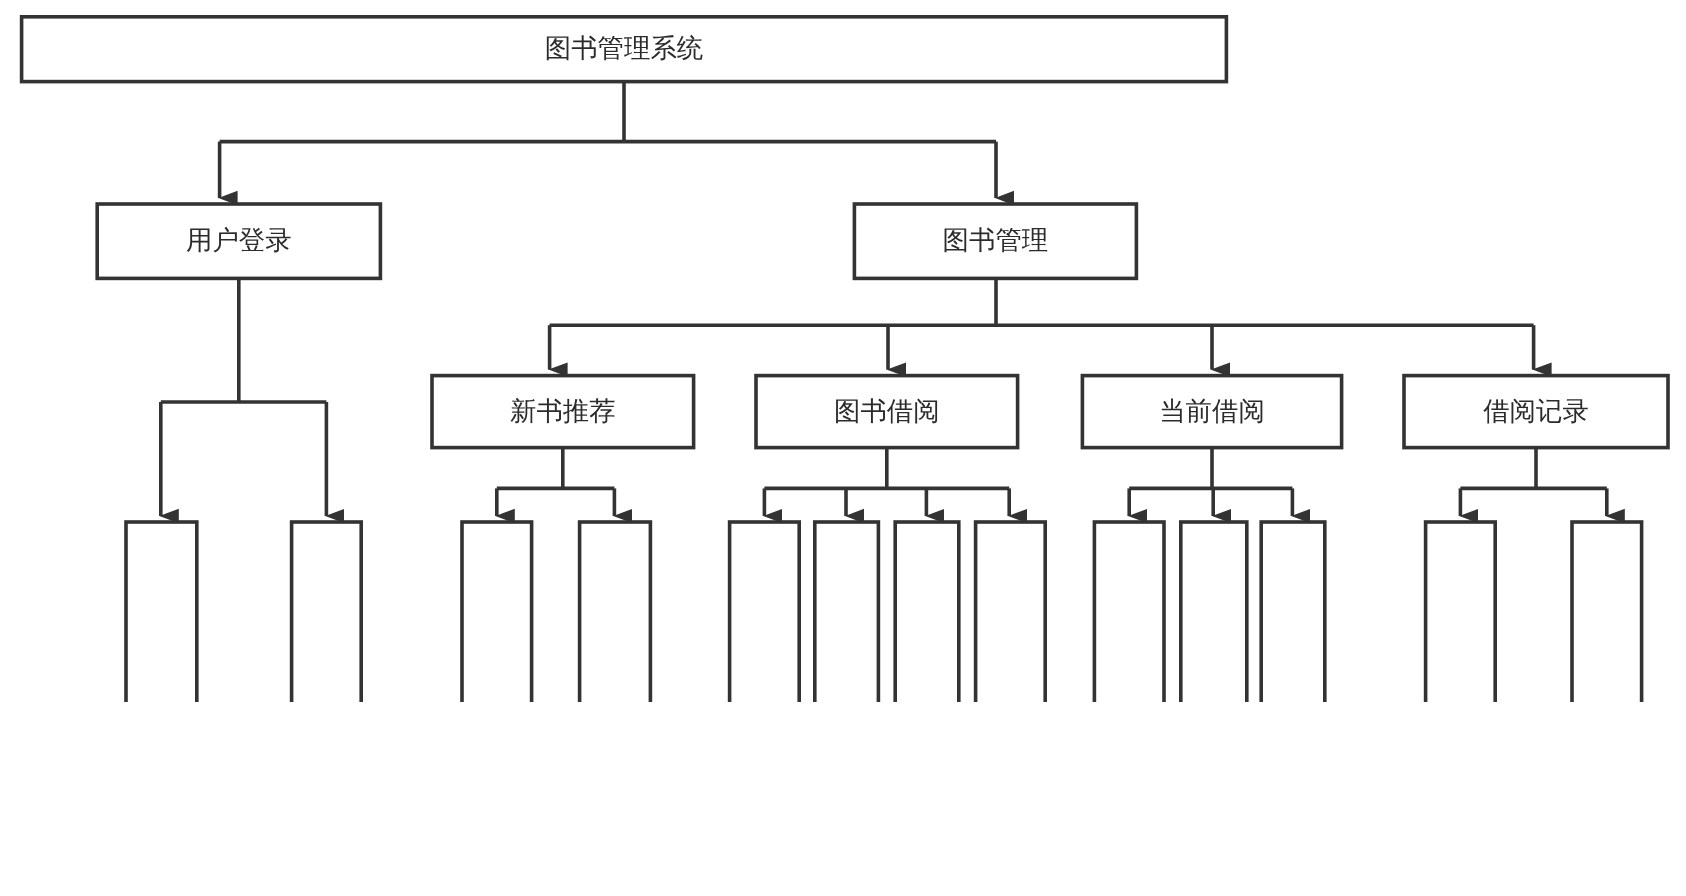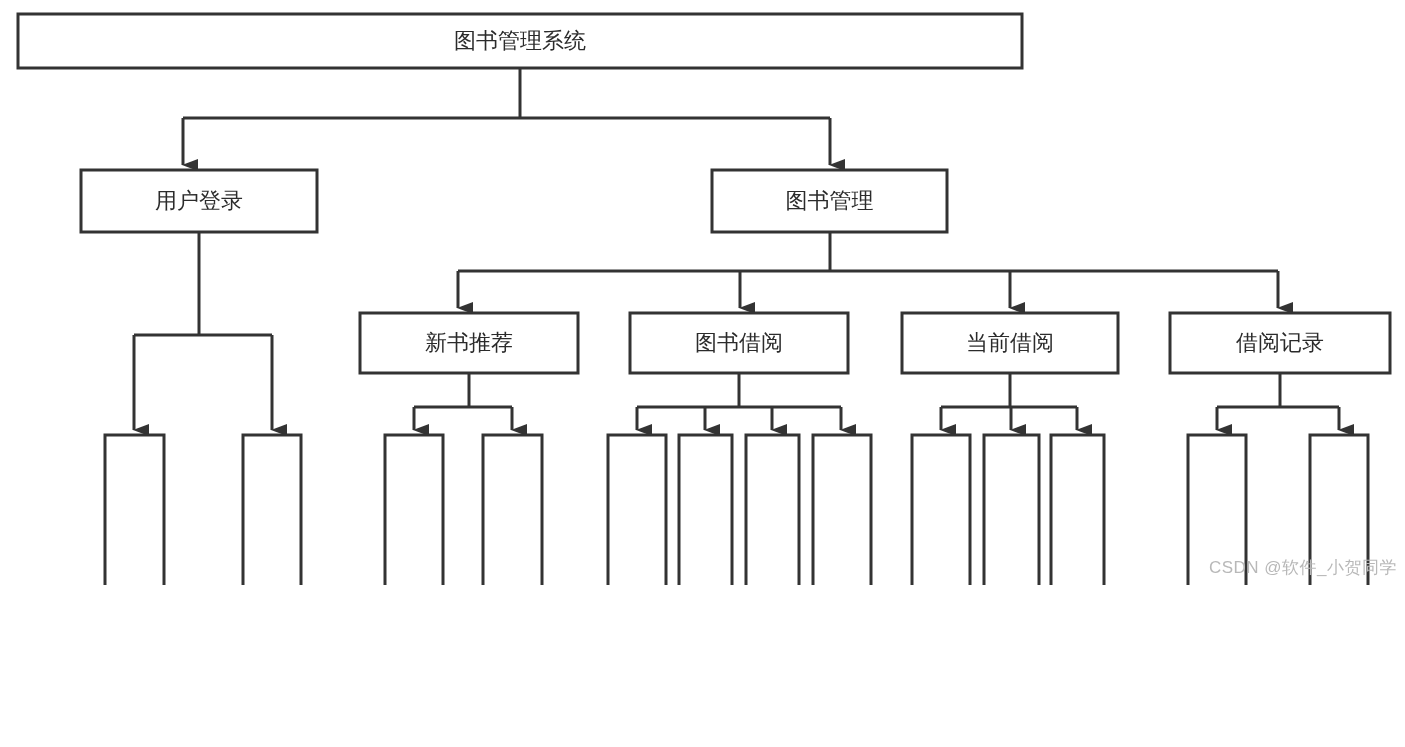--- a/index.html
+++ b/index.html
@@ -195,14 +195,13 @@
         <span class="v-label">确认归还（管理员）</span>
       </div>
       <div class="v-label-holder" style="left: 1188px; top: 435px; width: 58px; height: 298px;">
         <span class="v-label">新增借阅记录</span>
       </div>
       <div class="v-label-holder" style="left: 1310px; top: 435px; width: 58px; height: 298px;">
         <span class="v-label">查询借阅记录</span>
       </div>
     </div>
 
-  <div class="watermark">CSDN @软件_小贺同学</div>
 </div>
 
 </body></html>

